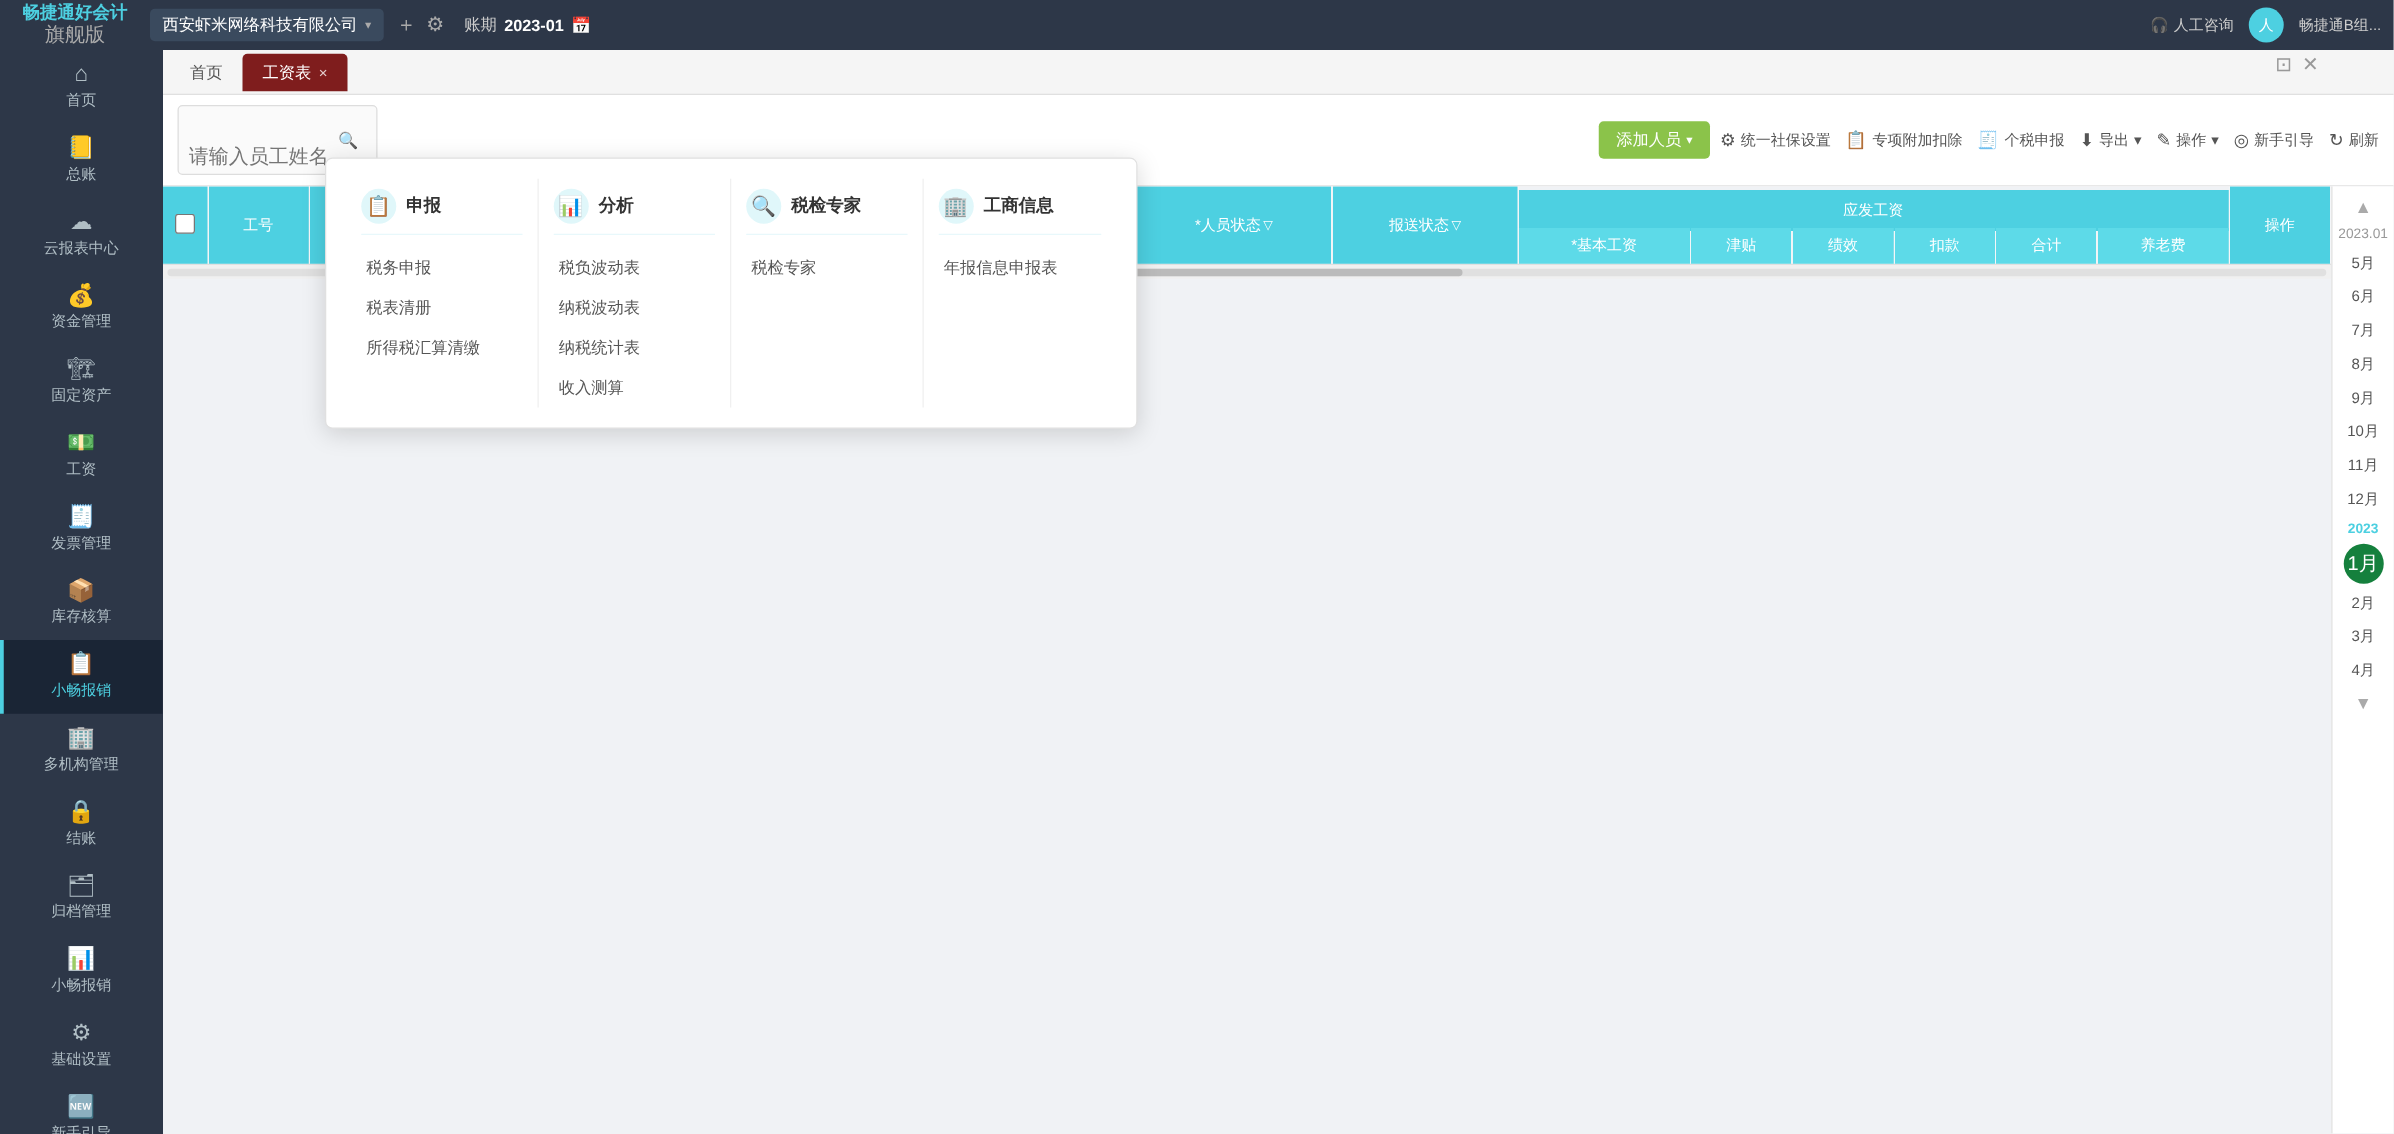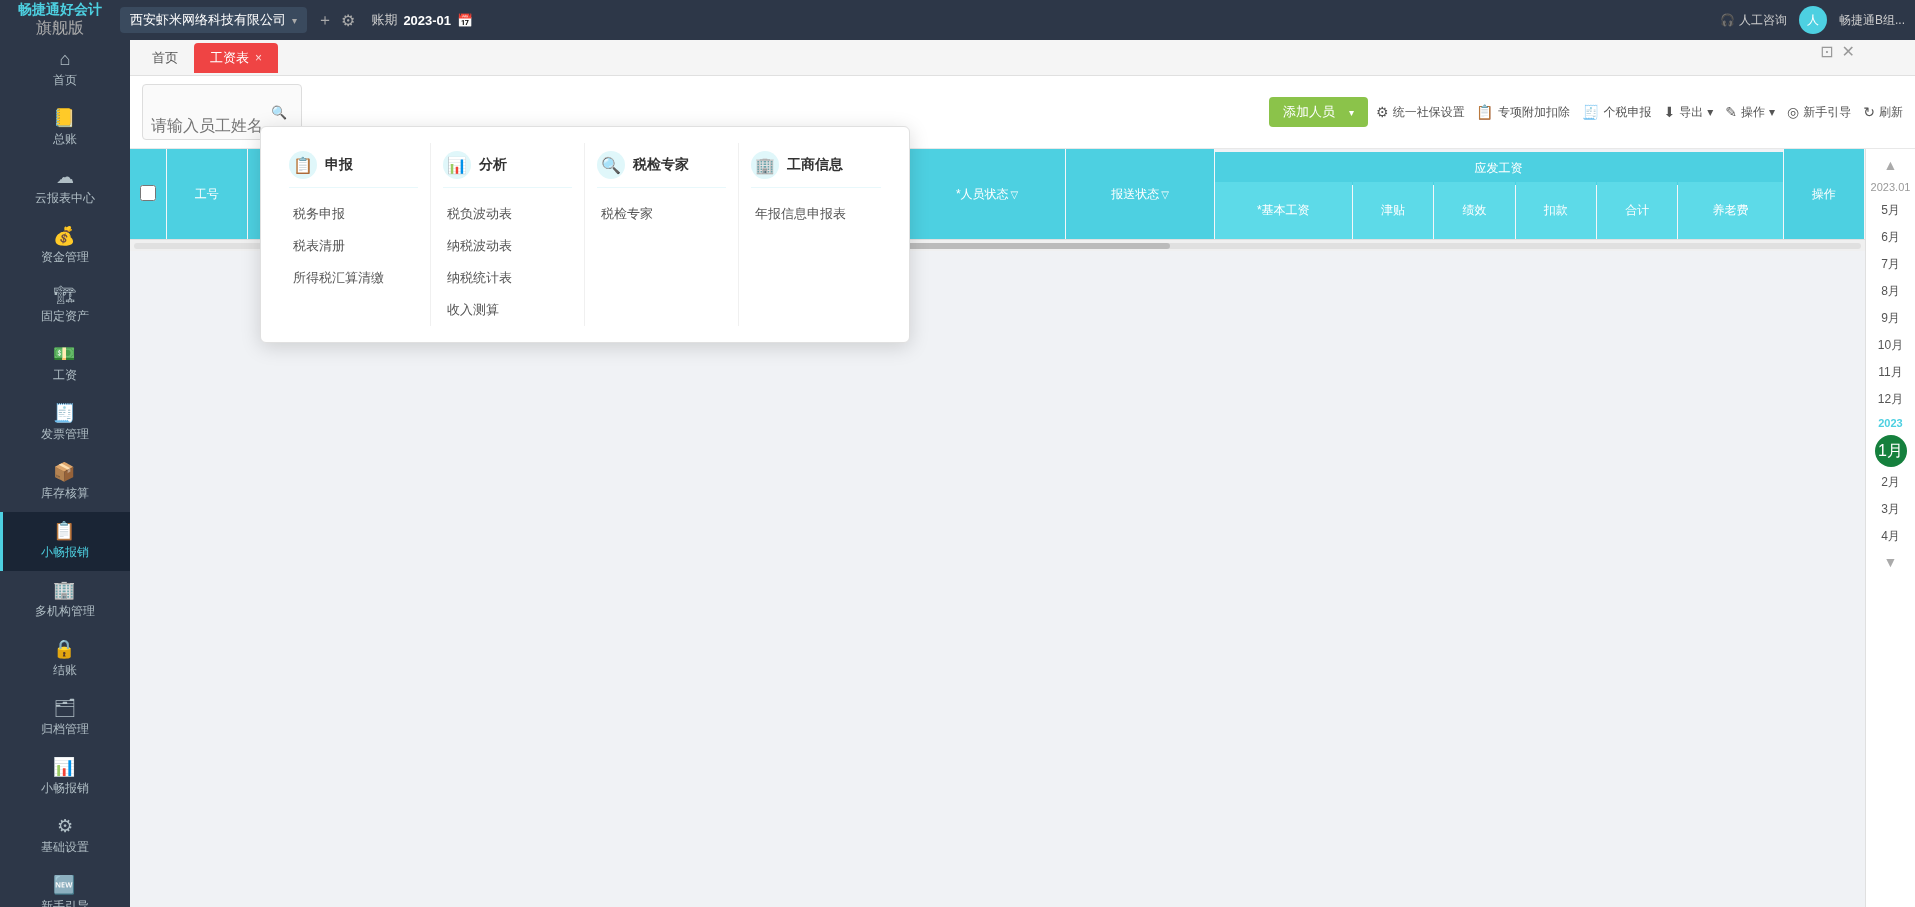--- a/index.html
+++ b/index.html
@@ -169,21 +169,21 @@
       padding: 6px 16px;
       border-radius: 4px 4px 0 0;
       cursor: pointer;
       font-size: 13px;
       color: #555;
       display: flex;
       align-items: center;
       gap: 6px;
     }
     .tab-item.active {
-      background: #ef4444;
+      background: #7f1d1d;
       color: #fff;
       justify-content: space-between;
     }
     .tab-item .close-icon {
       font-size: 12px;
       color: rgba(255,255,255,0.8);
       cursor: pointer;
     }
     .tab-home {
       color: #555;
@@ -222,21 +222,21 @@
     .btn-add-person {
       background: #8bc34a;
       color: #fff;
       border: none;
       border-radius: 4px;
       padding: 6px 14px;
       cursor: pointer;
       font-size: 13px;
       display: flex;
       align-items: center;
-      gap: 14px;
+      gap: 4px;
       margin-left: auto;
     }
     .btn-add-person .arrow { font-size: 10px; }
     .toolbar-actions {
       display: flex;
       align-items: center;
       gap: 12px;
       font-size: 12px;
       color: #555;
     }
@@ -269,21 +269,21 @@
       font-weight: normal;
       border-right: 1px solid rgba(255,255,255,0.3);
       white-space: nowrap;
       position: sticky;
       top: 3px;
       z-index: 10;
       text-align: center;
     }
     .data-table thead tr.sub-header th {
       background: #5ddae8;
-      padding: 20px 8px;
+      padding: 6px 8px;
     }
     .data-table th.checkbox-col {
       width: 36px;
       background: #4dd0e1;
     }
     .table-checkbox {
       width: 16px;
       height: 16px;
       cursor: pointer;
     }

